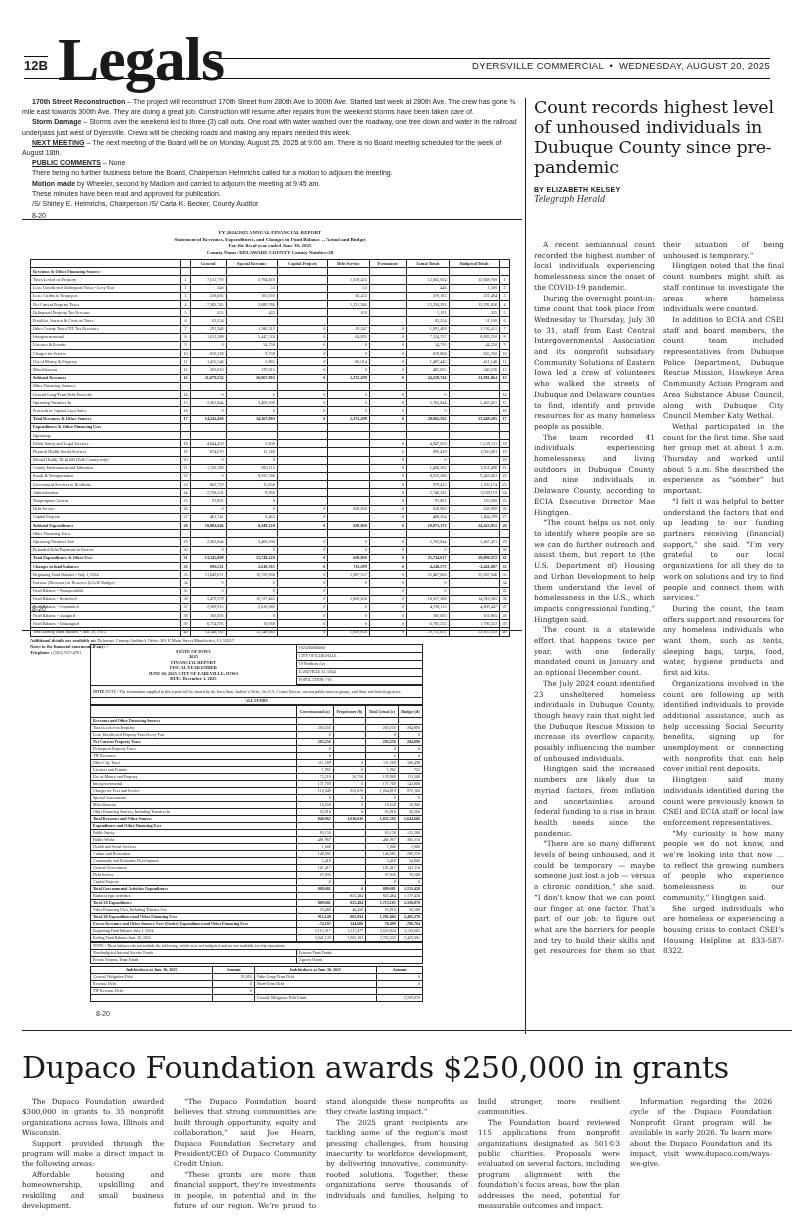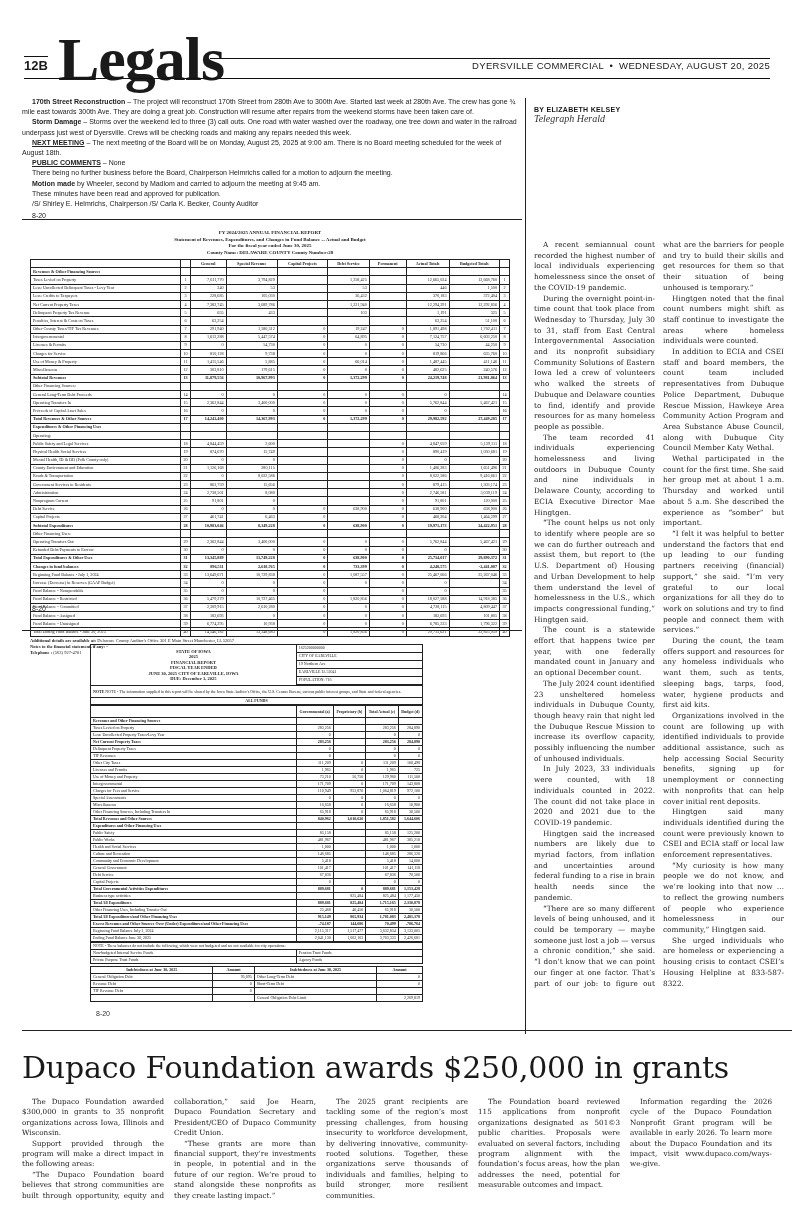--- a/index.html
+++ b/index.html
@@ -957,46 +957,47 @@
           <td class="">General Obligation Debt Limit</td>
           <td class="n">2,269,819</td>
         </tr>
       </tbody>
   </table>
 </div>
 <span class="code" style="left:96px;top:1010px">8-20</span>
 <div class="hline" style="top:1030px;width:770px"></div>
 
 <div class="story">
+  <h1>Count records highest level of unhoused individuals in Dubuque County since pre-pandemic</h1>
   <div class="byline">BY ELIZABETH KELSEY</div>
   <div class="affil">Telegraph Herald</div>
 </div>
 <div class="cols2" id="story1-body" style="top:240px;height:800px">
     <p>A recent semiannual count recorded the highest number of local individuals experiencing homelessness since the onset of the COVID-19 pandemic.</p>
     <p>During the overnight point-in-time count that took place from Wednesday to Thursday, July 30 to 31, staff from East Central Intergovernmental Association and its nonprofit subsidiary Community Solutions of Eastern Iowa led a crew of volunteers who walked the streets of Dubuque and Delaware counties to find, identify and provide resources for as many homeless people as possible.</p>
     <p>The team recorded 41 individuals experiencing homelessness and living outdoors in Dubuque County and nine individuals in Delaware County, according to ECIA Executive Director Mae Hingtgen.</p>
     <p>“The count helps us not only to identify where people are so we can do further outreach and assist them, but report to (the U.S. Department of) Housing and Urban Development to help them understand the level of homelessness in the U.S., which impacts congressional funding,” Hingtgen said.</p>
     <p>The count is a statewide effort that happens twice per year, with one federally mandated count in January and an optional December count.</p>
     <p>The July 2024 count identified 23 unsheltered homeless individuals in Dubuque County, though heavy rain that night led the Dubuque Rescue Mission to increase its overflow capacity, possibly influencing the number of unhoused individuals.</p>
-    <p>In July 2023, 33 individuals were counted, with 18 individuals counted in 2022. The count did not take place in 2020 and 2021 due to the COVID-19 pandemic.</p>
     <p>Hingtgen said the increased numbers are likely due to myriad factors, from inflation and uncertainties around federal funding to a rise in brain health needs since the pandemic.</p>
     <p>“There are so many different levels of being unhoused, and it could be temporary — maybe someone just lost a job — versus a chronic condition,” she said. “I don’t know that we can point our finger at one factor. That’s part of our job: to figure out what are the barriers for people and try to build their skills and get resources for them so that their situation of being unhoused is temporary.”</p>
     <p>Hingtgen noted that the final count numbers might shift as staff continue to investigate the areas where homeless individuals were counted.</p>
     <p>In addition to ECIA and CSEI staff and board members, the count team included representatives from Dubuque Police Department, Dubuque Rescue Mission, Hawkeye Area Community Action Program and Area Substance Abuse Council, along with Dubuque City Council Member Katy Wethal.</p>
     <p>Wethal participated in the count for the first time. She said her group met at about 1 a.m. Thursday and worked until about 5 a.m. She described the experience as “somber” but important.</p>
     <p>“I felt it was helpful to better understand the factors that end up leading to our funding partners receiving (financial) support,” she said. “I’m very grateful to our local organizations for all they do to work on solutions and try to find people and connect them with services.”</p>
     <p>During the count, the team offers support and resources for any homeless individuals who want them, such as tents, sleeping bags, tarps, food, water, hygiene products and first aid kits.</p>
     <p>Organizations involved in the count are following up with identified individuals to provide additional assistance, such as help accessing Social Security benefits, signing up for unemployment or connecting with nonprofits that can help cover initial rent deposits.</p>
     <p>Hingtgen said many individuals identified during the count were previously known to CSEI and ECIA staff or local law enforcement representatives.</p>
     <p>“My curiosity is how many people we do not know, and we’re looking into that now … to reflect the growing numbers of people who experience homelessness in our community,” Hingtgen said.</p>
     <p>She urged individuals who are homeless or experiencing a housing crisis to contact CSEI’s Housing Helpline at 833-587-8322.</p>
   </div>
 
 <div class="headline2">Dupaco Foundation awards $250,000 in grants</div>
 <div class="cols5" id="story2-body">
     <p>The Dupaco Foundation awarded $300,000 in grants to 35 nonprofit organizations across Iowa, Illinois and Wisconsin.</p>
     <p>Support provided through the program will make a direct impact in the following areas:</p>
+    <p>Affordable housing and homeownership, upskilling and reskilling and small business development.</p>
     <p>“The Dupaco Foundation board believes that strong communities are built through opportunity, equity and collaboration,” said Joe Hearn, Dupaco Foundation Secretary and President/CEO of Dupaco Community Credit Union.</p>
     <p>“These grants are more than financial support, they’re investments in people, in potential and in the future of our region. We’re proud to stand alongside these nonprofits as they create lasting impact.”</p>
     <p>The 2025 grant recipients are tackling some of the region’s most pressing challenges, from housing insecurity to workforce development, by delivering innovative, community-rooted solutions. Together, these organizations serve thousands of individuals and families, helping to build stronger, more resilient communities.</p>
     <p>The Foundation board reviewed 115 applications from nonprofit organizations designated as 501©3 public charities. Proposals were evaluated on several factors, including program alignment with the foundation’s focus areas, how the plan addresses the need, potential for measurable outcomes and impact.</p>
     <p>Information regarding the 2026 cycle of the Dupaco Foundation Nonprofit Grant program will be available in early 2026. To learn more about the Dupaco Foundation and its impact, visit www.dupaco.com/ways-we-give.</p>
   </div>
 
 </body></html>

